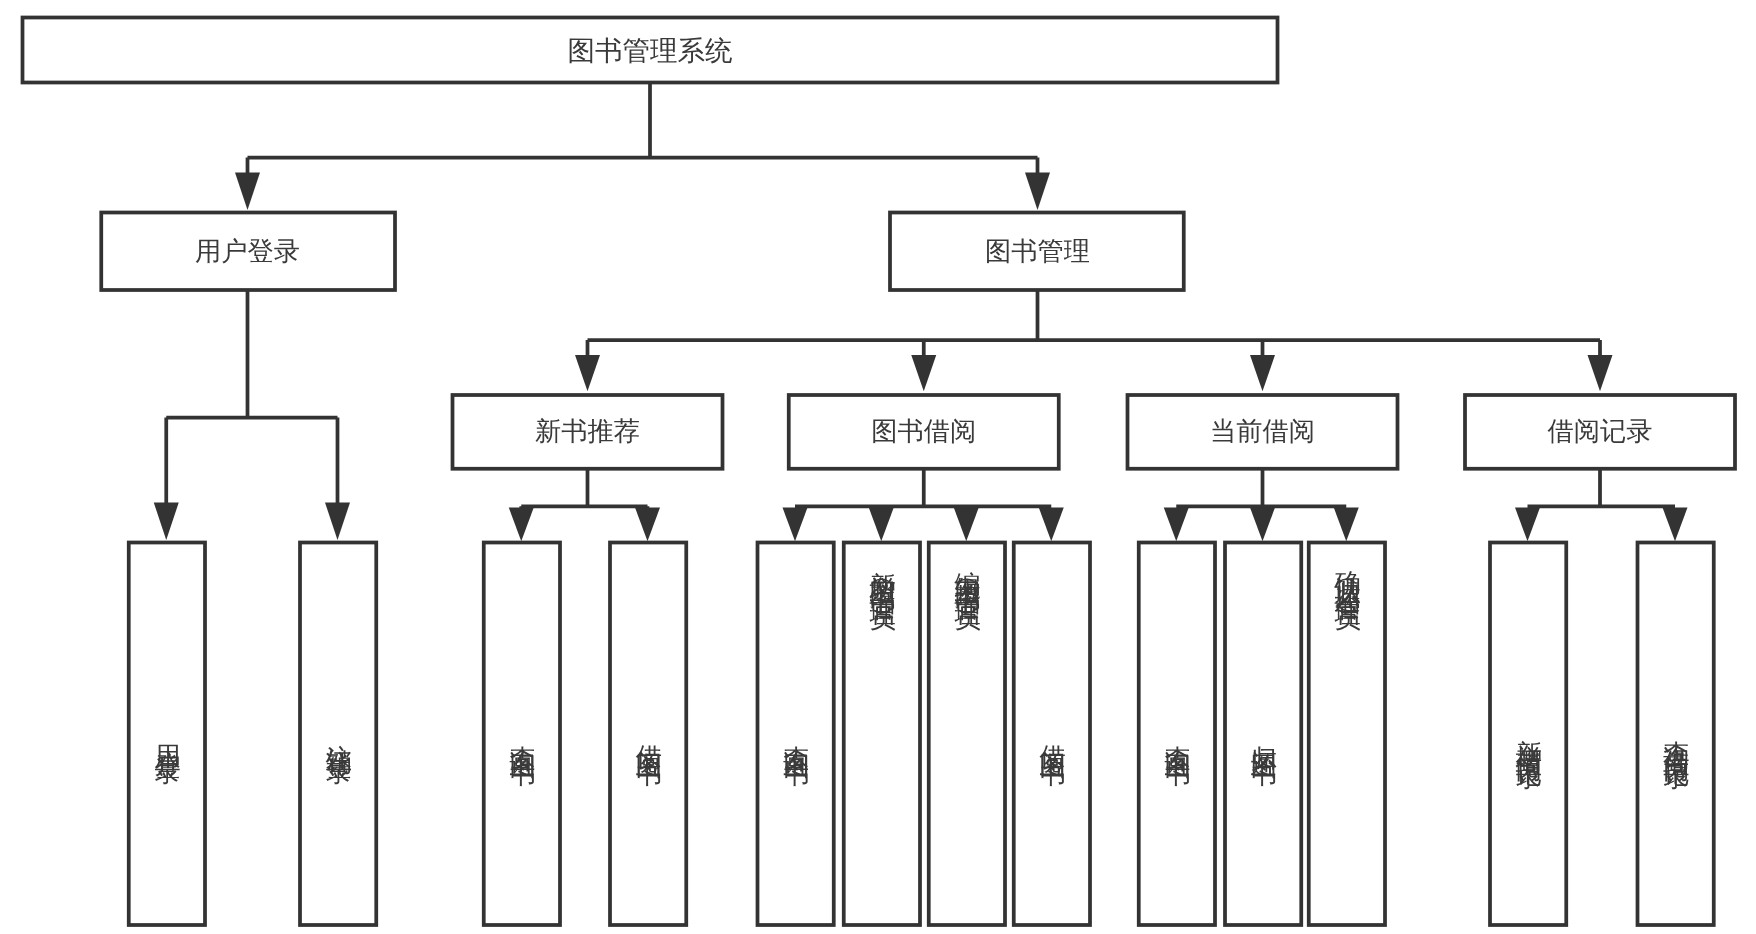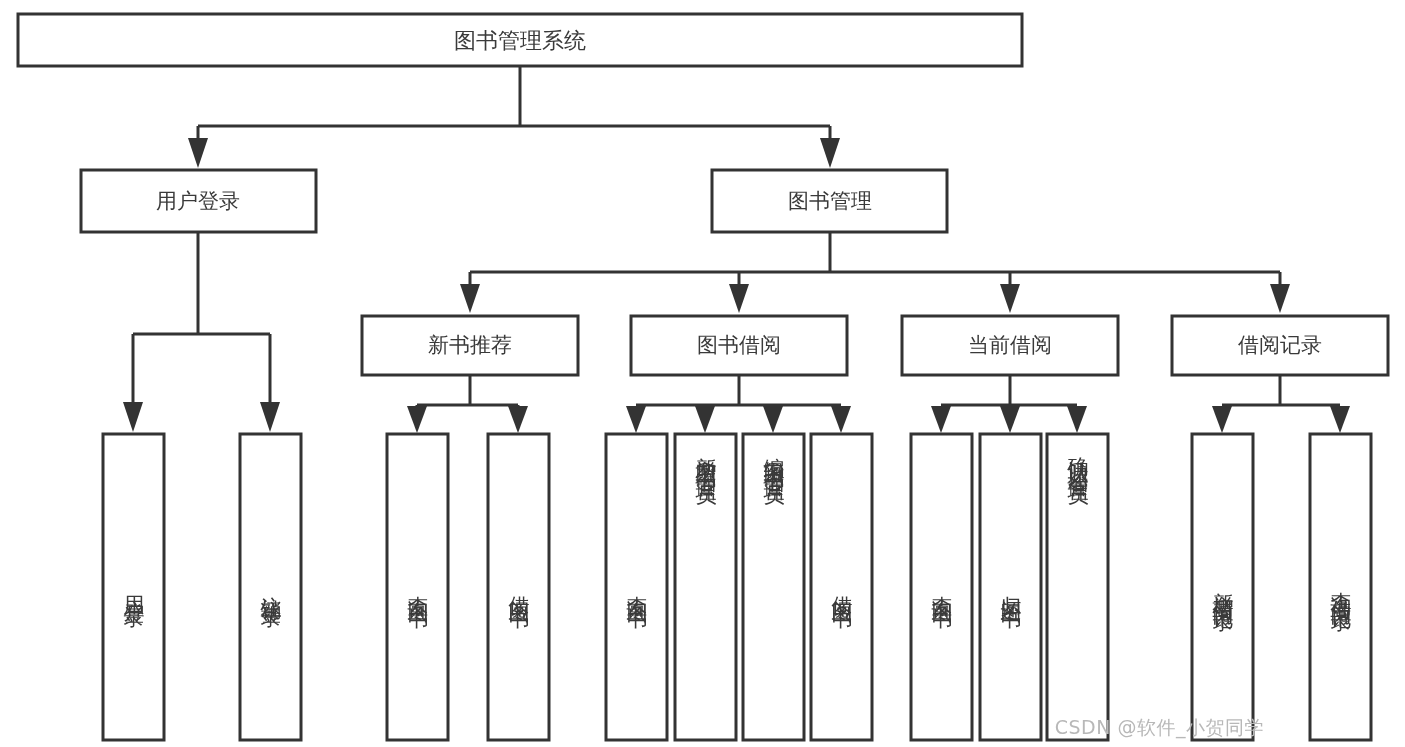--- a/index.html
+++ b/index.html
@@ -248,15 +248,14 @@
     <span class="leaf-label-text" style="padding-top:6px;">确认归还（管理员）</span>
   </div>
 
   <div class="leaf-label-box" style="left:1192px; top:434px; width:61px; height:306px;">
     <span class="leaf-label-text">新增借阅记录</span>
   </div>
   <div class="leaf-label-box" style="left:1310px; top:434px; width:61px; height:306px;">
     <span class="leaf-label-text">查询借阅记录</span>
   </div>
 
-  <div class="watermark">CSDN @软件_小贺同学</div>
 
 </div>
 
 </body></html>

